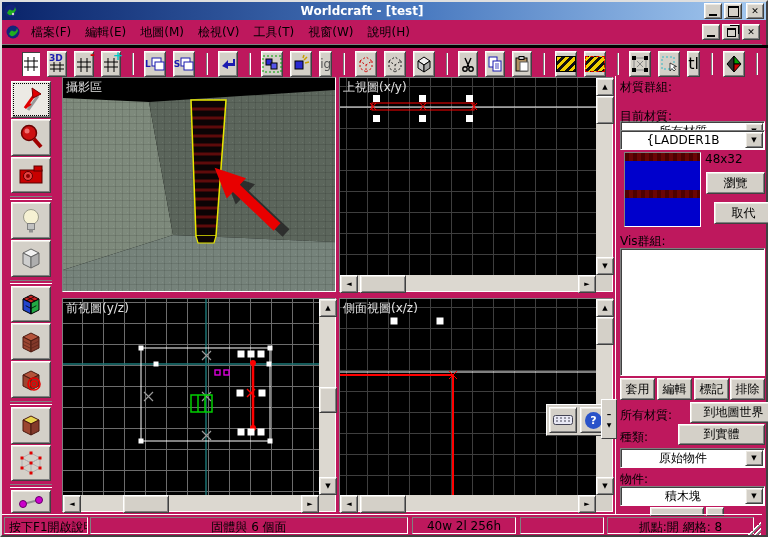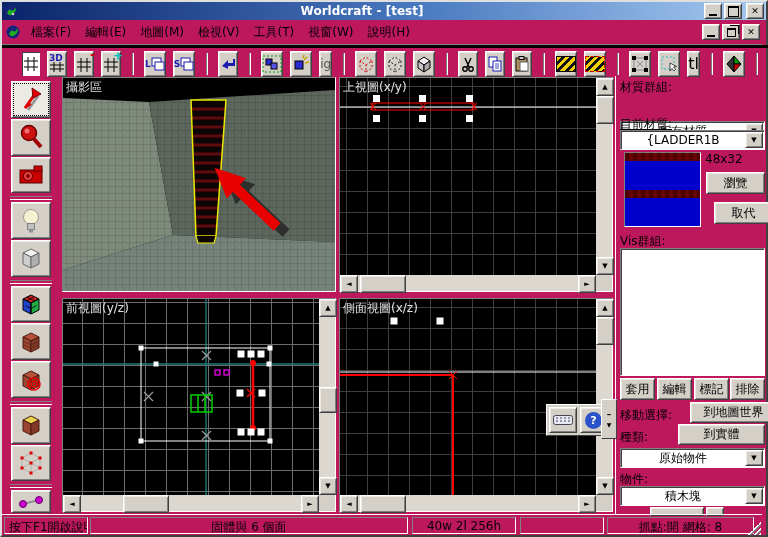--- a/index.html
+++ b/index.html
@@ -539,21 +539,21 @@
     <span class="minus-g"></span>
     <span class="dn-g"></span>
   </div>
 
   <div class="rpanel">
     <div class="lbl" style="left:4px;top:3px;">材質群組:</div>
     <div class="combo" style="left:4px;top:17px;width:143px;margin-top:28px;">
       <span class="cval">所有材質</span>
       <span class="cbtn raised ar-dn"></span>
     </div>
-    <div class="lbl" style="left:4px;top:40px;text-decoration:underline;">目前材質:</div>
+    <div class="lbl" style="left:4px;top:32px;">目前材質:</div>
     <div class="combo" style="left:4px;top:54px;width:143px;">
       <span class="cval">{LADDER1B</span>
       <span class="cbtn raised ar-dn"></span>
     </div>
     <div class="flatsunken" style="position:absolute;left:8px;top:76px;width:75px;height:73px;background:#0000cc;overflow:hidden;">
       <div style="position:absolute;left:0;top:0;width:100%;height:8px;background:repeating-linear-gradient(90deg,#4d0000 0 4px,#6a0505 4px 8px);"></div>
       <div style="position:absolute;left:0;top:37px;width:100%;height:8px;background:repeating-linear-gradient(90deg,#4d0000 0 4px,#6a0505 4px 8px);"></div>
     </div>
     <div class="lbl" style="left:89px;top:76px;">48x32</div>
     <div class="pbtn raised" style="left:90px;top:96px;width:57px;height:20px;">
@@ -571,21 +571,21 @@
     <div class="pbtn raised" style="left:41px;top:302px;width:33px;height:20px;">
         <span>編輯</span>
       </div>
     <div class="pbtn raised" style="left:78px;top:302px;width:33px;height:20px;">
         <span>標記</span>
       </div>
     <div class="pbtn raised" style="left:114px;top:302px;width:33px;height:20px;">
         <span>排除</span>
       </div>
 
-    <div class="lbl" style="left:4px;top:331px;">移動選擇:</div>
+    <div class="lbl" style="left:4px;top:331px;">所有材質:</div>
     <div class="pbtn raised" style="left:74px;top:326px;width:85px;height:19px;">
         <span>到地圖世界</span>
       </div>
     <div class="lbl" style="left:4px;top:353px;">種類:</div>
     <div class="pbtn raised" style="left:62px;top:348px;width:85px;height:19px;">
         <span>到實體</span>
       </div>
     <div class="combo" style="left:4px;top:372px;width:143px;">
       <span class="cval">原始物件</span>
       <span class="cbtn raised ar-dn"></span>

